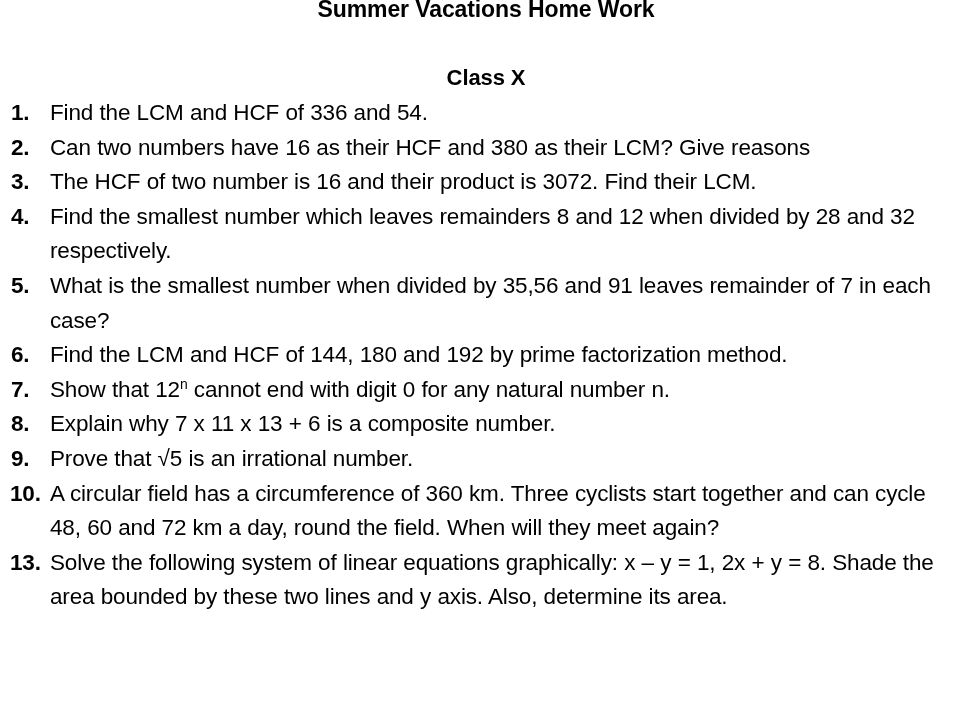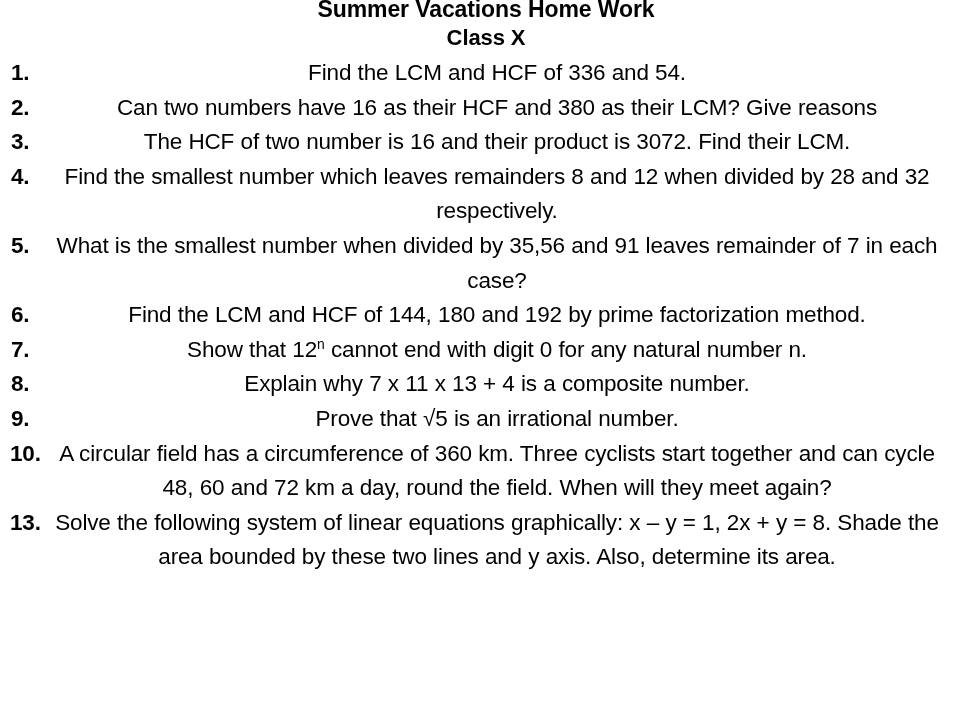--- a/index.html
+++ b/index.html
@@ -38,20 +38,21 @@
     line-height: 27px;
     letter-spacing: -0.1px;
   }
 
   .heading-sub {
     text-align: center;
     font-weight: bold;
     font-size: 22px;
     line-height: 30px;
     letter-spacing: -0.1px;
+    margin-top: 40px;
   }
 
   .qlist {
     margin: 0;
     padding: 0;
     list-style: none;
     margin-top: 3px;
   }
 
   .qitem {
@@ -74,21 +75,20 @@
     white-space: pre;
   }
 
   
   .qitem.wide .qnum {
     left: 11px;
   }
 
   .qtext {
     display: block;
-    text-align: center;
   }
 
   sup {
     font-size: 0.62em;
     vertical-align: super;
     line-height: 0;
   }
 </style>
 </head>
 <body>
@@ -132,21 +132,21 @@
         <span class="qtext">Find the LCM and HCF of 144, 180 and 192 by prime factorization method.</span>
       </li>
 
       <li class="qitem wide">
         <span class="qnum">7.</span>
         <span class="qtext"><span>Show that 12</span><sup>n</sup><span> cannot end with digit 0 for any natural number n.</span></span>
       </li>
 
       <li class="qitem wide">
         <span class="qnum">8.</span>
-        <span class="qtext">Explain why 7 x 11 x 13 + 4 is a composite number.</span>
+        <span class="qtext">Explain why 7 x 11 x 13 + 6 is a composite number.</span>
       </li>
 
       <li class="qitem wide">
         <span class="qnum">9.</span>
         <span class="qtext">Prove that √5 is an irrational number.</span>
       </li>
 
       <li class="qitem">
         <span class="qnum">10.</span>
         <span class="qtext">A circular field has a circumference of 360 km. Three cyclists start together and can cycle 48, 60 and 72 km a day, round the field. When will they meet again?</span>

